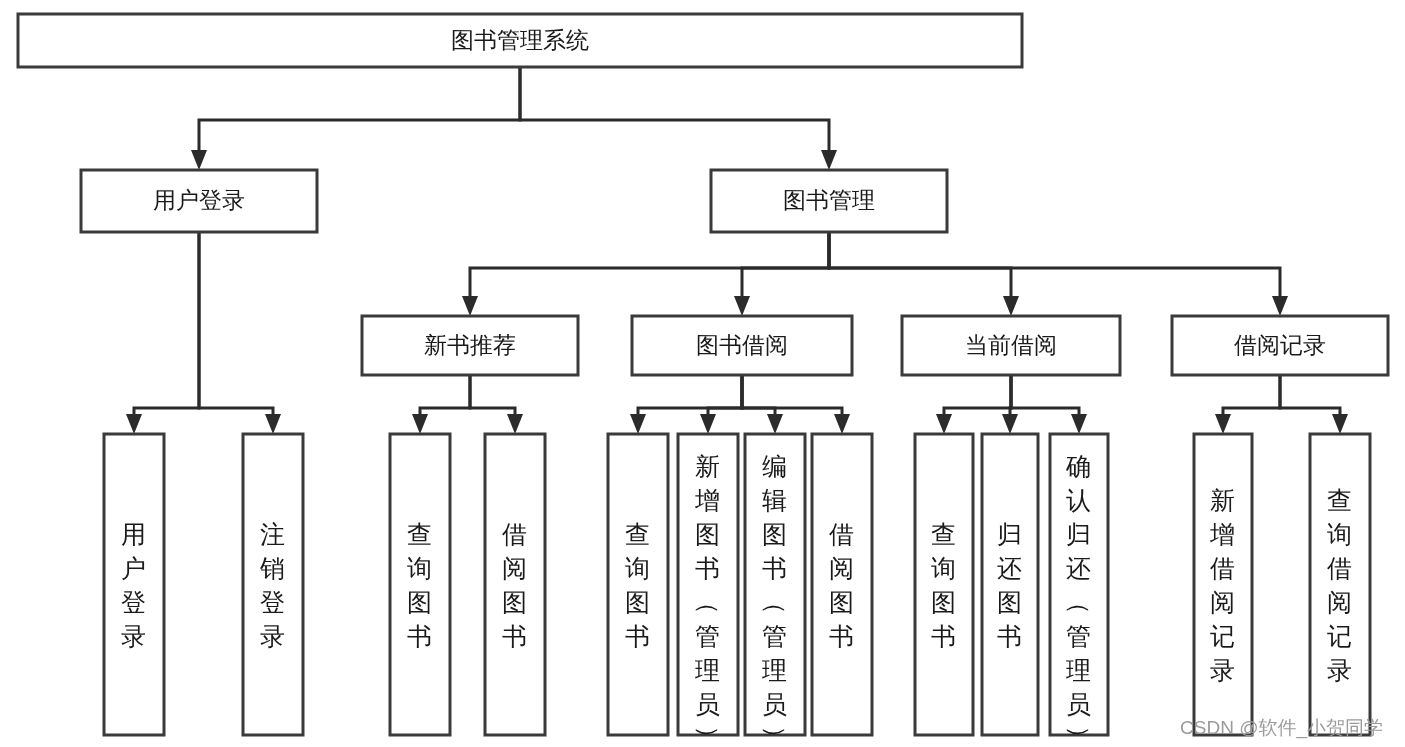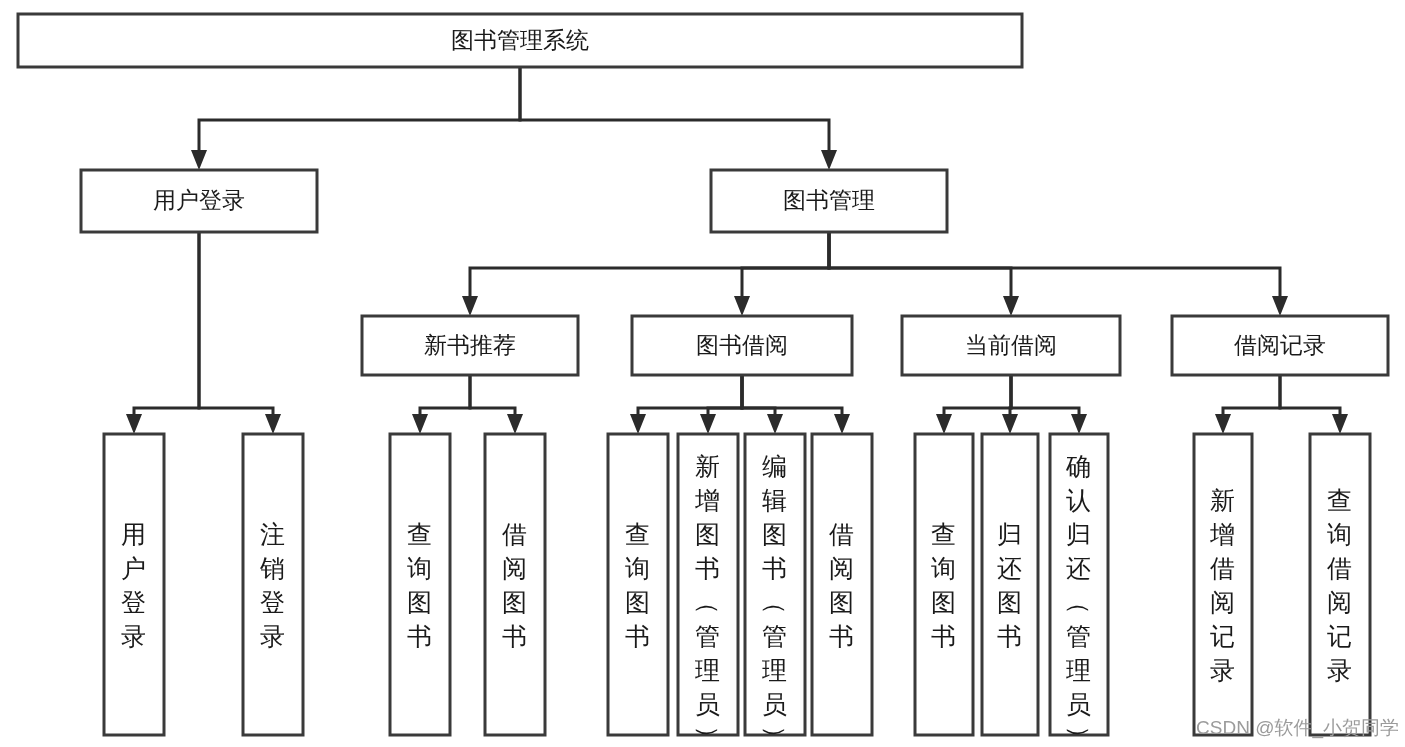--- a/index.html
+++ b/index.html
@@ -49,21 +49,21 @@
     dominant-baseline: middle;
   }
   .node-label-v {
     font-family: "Liberation Sans", "DejaVu Sans", sans-serif;
     font-size: 25px;
     fill: #1a1a1a;
     letter-spacing: 1px;
   }
   .watermark-text {
     position: absolute;
-    right: 6px;
+    right: 22px;
     bottom: 6px;
     font-family: "Liberation Sans", "DejaVu Sans", sans-serif;
     font-size: 19px;
     color: #9b9b9b;
     white-space: nowrap;
     pointer-events: none;
   }
 </style>
 </head>
 <body>

